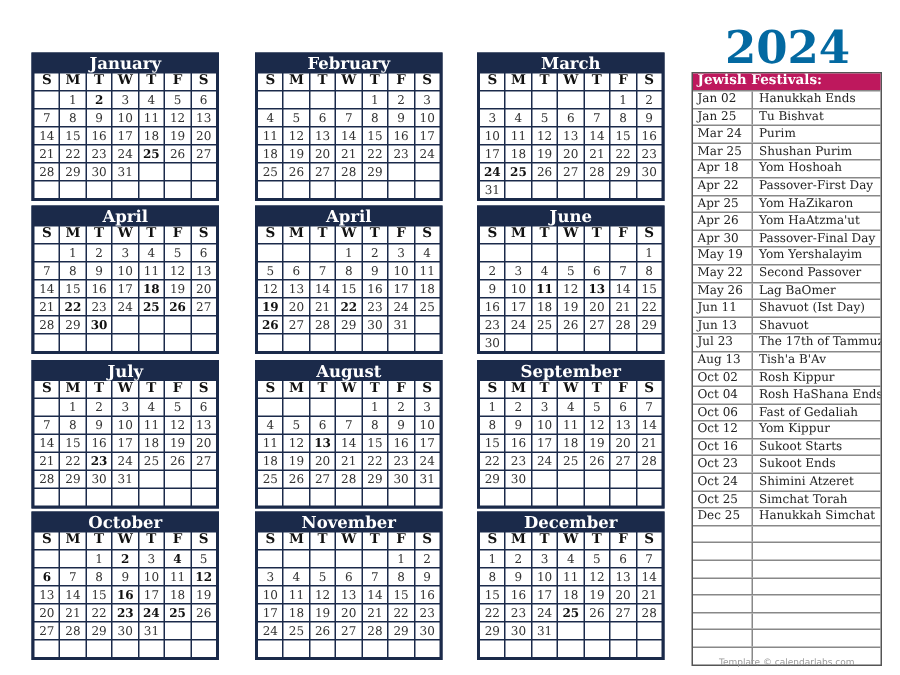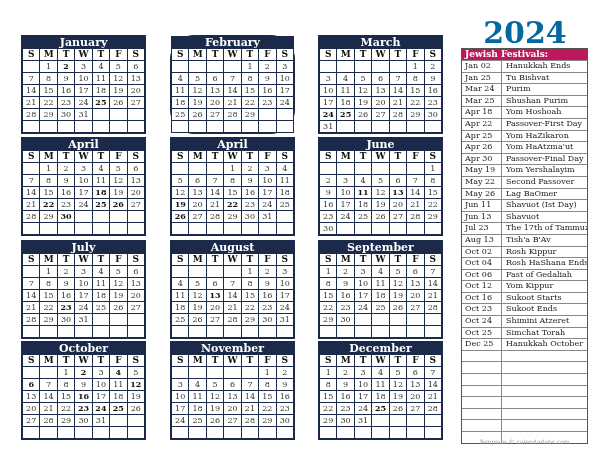--- a/index.html
+++ b/index.html
@@ -70,21 +70,21 @@
         <div class="cell"></div>
         <div class="cell"></div>
         <div class="cell"></div>
         <div class="cell"></div>
         <div class="cell"></div>
         <div class="cell"></div>
         <div class="cell"></div>
         <div class="cell"></div>
       </div>
     </div>
-    <div class="month" style="left: 170px; top: 35px; border-radius: 24px;">
+    <div class="month" style="left: 170px; top: 35px;">
       <div class="mtitle">February</div>
       <div class="grid">
         <div class="cell hd">S</div>
         <div class="cell hd">M</div>
         <div class="cell hd">T</div>
         <div class="cell hd">W</div>
         <div class="cell hd">T</div>
         <div class="cell hd">F</div>
         <div class="cell hd">S</div>
         <div class="cell"></div>
@@ -766,21 +766,21 @@
       <div class="frow">
         <span class="fdate">Oct 24</span>
         <span class="fname">Shimini Atzeret</span>
       </div>
       <div class="frow">
         <span class="fdate">Oct 25</span>
         <span class="fname">Simchat Torah</span>
       </div>
       <div class="frow">
         <span class="fdate">Dec 25</span>
-        <span class="fname">Hanukkah October</span>
+        <span class="fname">Hanukkah Simchat</span>
       </div>
       <div class="frow">
         <span class="fdate">&nbsp;</span>
         <span class="fname"></span>
       </div>
       <div class="frow">
         <span class="fdate">&nbsp;</span>
         <span class="fname"></span>
       </div>
       <div class="frow">

